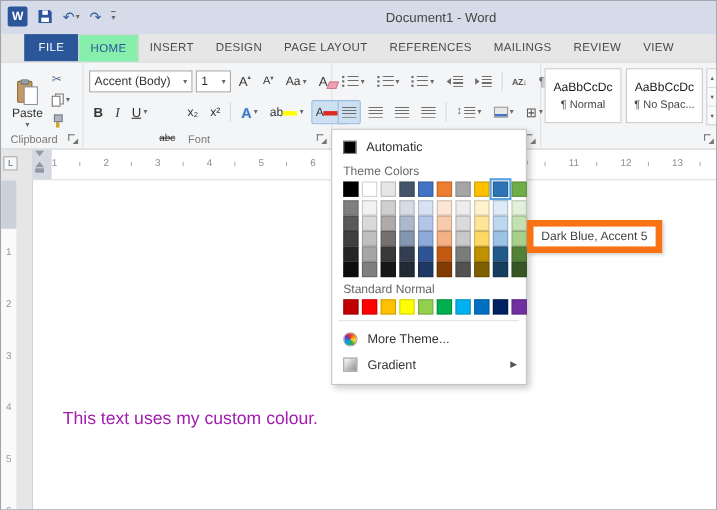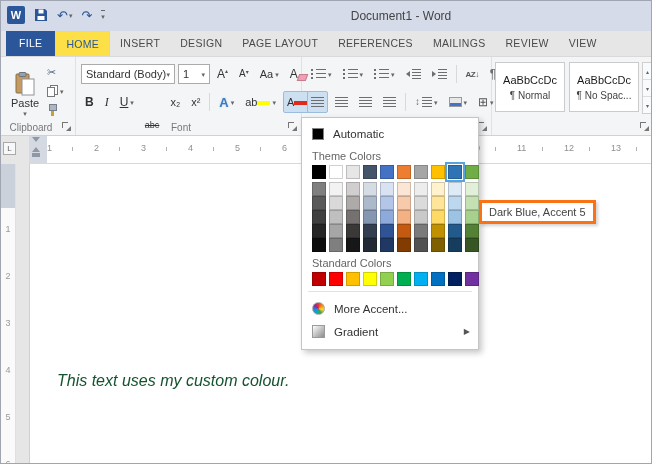--- a/index.html
+++ b/index.html
@@ -12,24 +12,24 @@
   
   .titlebar { position:absolute; left:0; top:0; width:100%; height:30px; background:#D5DBE8; }
   .qat { position:absolute; left:6px; top:5px; display:flex; align-items:center; gap:9px; }
   .word-logo { width:18px; height:18px; background:#2B579A; color:#FFF; font-size:11px; font-weight:bold;
     display:flex; align-items:center; justify-content:center; border-radius:2px; }
   .qat-btn { display:flex; align-items:center; gap:1px; height:18px; color:#2B579A; font-size:13px; }
   .arw { font-size:7px; color:#666; line-height:1; }
   .overbar { border-top:1px solid #666; padding-top:2px; }
   .wintitle { position:absolute; left:290px; top:8px; width:220px; text-align:center; font-size:12px; color:#444; }
   
-  .tabrow { position:absolute; left:0; top:30px; width:100%; height:25px; display:flex; padding-left:5px; box-sizing:border-box; }
+  .tabrow { position:absolute; left:0; top:30px; width:100%; height:25px; display:flex; padding-left:21px; box-sizing:border-box; }
   .tab { font-size:10.5px; letter-spacing:0.3px; color:#4A4A4A; padding:6px 10px 5px; cursor:default; }
   .tab.file { background:#2B579A; color:#FFF; padding:6px 13px 5px; }
-  .tab.active { background:#fde047; color:#2B579A; border:1px solid #D4D4D4; border-bottom:none; position:relative; z-index:3;text-align:center; }
+  .tab.active { background:#86efac; color:#2B579A; border:1px solid #D4D4D4; border-bottom:none; position:relative; z-index:3;text-align:center; }
   
   .ribbon { position:absolute; left:0; top:55px; width:100%; height:78px; background:#F4F5F7;
     border-top:1px solid #D8D9DA; border-bottom:1px solid #CFD1D3; box-sizing:content-box; z-index:2; }
   .group { position:absolute; top:0; bottom:0; border-right:1px solid #E0E1E3; }
   .g-clipboard { left:0; width:74px; }
   .g-font { left:74px; width:226px; }
   .g-par { left:300px; width:190px; }
   .g-styles { left:490px; width:162px; border-right:none; }
   .glabel { position:absolute; bottom:2px; left:0; right:14px; text-align:center; font-size:10px; color:#777; }
   .dlg { position:absolute; right:4px; bottom:4px; width:9px; height:9px; }
@@ -126,21 +126,21 @@
   .srow.tight { margin-bottom:0; }
   .swatch { width:14px; height:14px; box-sizing:border-box; border:1px solid rgba(0,0,0,0.18); flex:0 0 auto; }
   .swatch.sel { outline:2px solid #56A3E0; outline-offset:1px; position:relative; z-index:1; }
   .msep { height:1px; background:#E2E2E2; margin:5px 6px; }
   .wheel { width:13px; height:13px; border-radius:50%; border:1px solid #AAA; box-sizing:border-box;
     background:conic-gradient(#E53935,#FB8C00,#FDD835,#43A047,#00ACC1,#1E88E5,#8E24AA,#E53935); }
   .gradicon { width:13px; height:13px; border:1px solid #9A9A9A; box-sizing:border-box;
     background:linear-gradient(135deg,#FDFDFD,#8C8C8C); }
   .subarrow { margin-left:auto; font-size:8px; color:#555; }
   
-  .tooltip { position:absolute; left:478px; top:199px; z-index:20; background:#FFF; border:3px solid #f97316;
+  .tooltip { position:absolute; left:478px; top:199px; z-index:20; background:#FFF; border:6px solid #f97316;
     box-shadow:2px 2px 3px rgba(0,0,0,0.18); padding:3px 7px; font-size:11px; color:#444; white-space:nowrap; }
 </style>
 </head>
 <body>
 
 <div id="app">
 
   <div class="titlebar">
     <div class="qat">
       <span class="word-logo">W</span>
@@ -201,21 +201,21 @@
           <span class="ic-painter"></span>
         </span>
       </div>
       <div class="glabel">Clipboard</div>
       <div class="dlg"></div>
     </div>
 
     <div class="group g-font">
       <div class="r1">
         <div class="combo fontname">
-          <span>Standard (Body)</span>
+          <span>Accent (Body)</span>
           <span class="arw">▾</span>
         </div>
         <div class="combo fontsize">
           <span>1</span>
           <span class="arw">▾</span>
         </div>
         <div class="fbtn">
           <span class="gf">
               <span style="font-size:12px;">A</span>
               <span class="arr">▴</span>
@@ -405,21 +405,21 @@
     <div class="vruler">
       <div class="vmargin"></div>
     <span class="vnum" style="top: 60px;">1</span>
         <span class="vnum" style="top: 107px;">2</span>
         <span class="vnum" style="top: 154px;">3</span>
         <span class="vnum" style="top: 201px;">4</span>
         <span class="vnum" style="top: 248px;">5</span>
         <span class="vnum" style="top: 295px;">6</span>
       </div>
     <div class="page">
-      <p class="doc-text" style="color: #14532d; font-style: italic;">This text uses my custom colour.</p>
+      <p class="doc-text" style="color: #a21caf;">This text uses my custom colour.</p>
     </div>
   </div>
 
   <div class="color-menu">
     <div class="menu-item">
       <span class="auto-swatch" style="background: rgb(0, 0, 0);"></span>
       <span>Automatic</span>
     </div>
     <div class="mhead">Theme Colors</div>
     <div class="srow">
@@ -489,37 +489,37 @@
           <span class="swatch" style="background: rgb(24, 23, 23);"></span>
           <span class="swatch" style="background: rgb(34, 43, 53);"></span>
           <span class="swatch" style="background: rgb(31, 56, 100);"></span>
           <span class="swatch" style="background: rgb(130, 59, 0);"></span>
           <span class="swatch" style="background: rgb(82, 82, 82);"></span>
           <span class="swatch" style="background: rgb(127, 96, 0);"></span>
           <span class="swatch" style="background: rgb(23, 61, 94);"></span>
           <span class="swatch" style="background: rgb(55, 86, 35);"></span>
         </div>
       </div>
-    <div class="mhead">Standard Colors</div>
+    <div class="mhead">Standard Normal</div>
     <div class="srow">
         <span class="swatch" style="background: rgb(192, 0, 0);"></span>
         <span class="swatch" style="background: rgb(255, 0, 0);"></span>
         <span class="swatch" style="background: rgb(255, 192, 0);"></span>
         <span class="swatch" style="background: rgb(255, 255, 0);"></span>
         <span class="swatch" style="background: rgb(146, 208, 80);"></span>
         <span class="swatch" style="background: rgb(0, 176, 80);"></span>
         <span class="swatch" style="background: rgb(0, 176, 240);"></span>
         <span class="swatch" style="background: rgb(0, 112, 192);"></span>
         <span class="swatch" style="background: rgb(0, 32, 96);"></span>
         <span class="swatch" style="background: rgb(112, 48, 160);"></span>
       </div>
     <div class="msep"></div>
     <div class="menu-item">
       <span class="wheel"></span>
-      <span>More Accent...</span>
+      <span>More Theme...</span>
     </div>
     <div class="menu-item">
       <span class="gradicon"></span>
       <span>Gradient</span>
       <span class="subarrow">▶</span>
     </div>
   </div>
 
   <div class="tooltip">Dark Blue, Accent 5</div>
 

